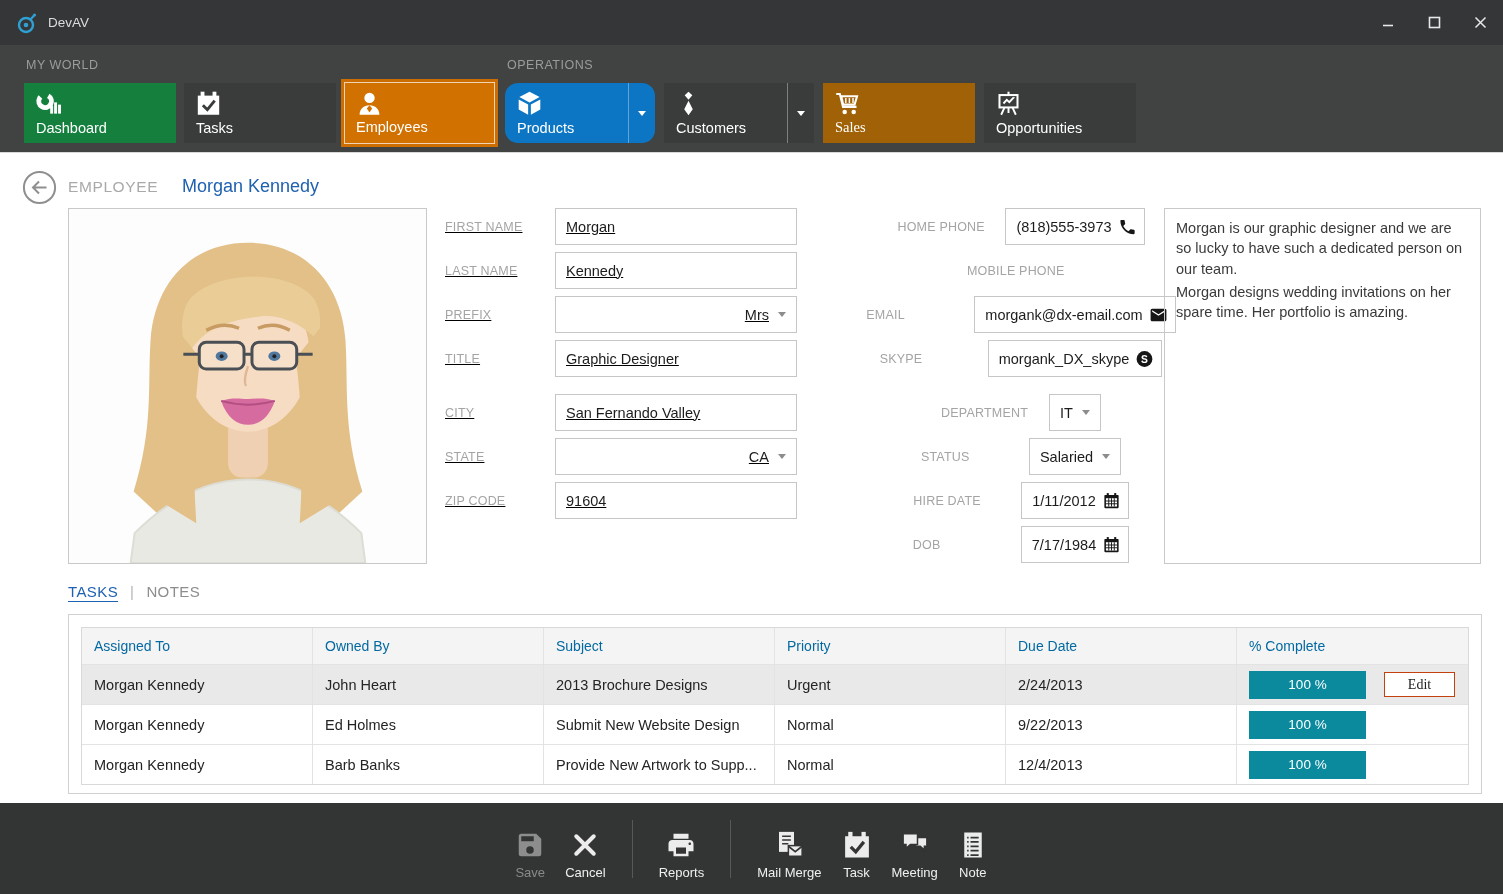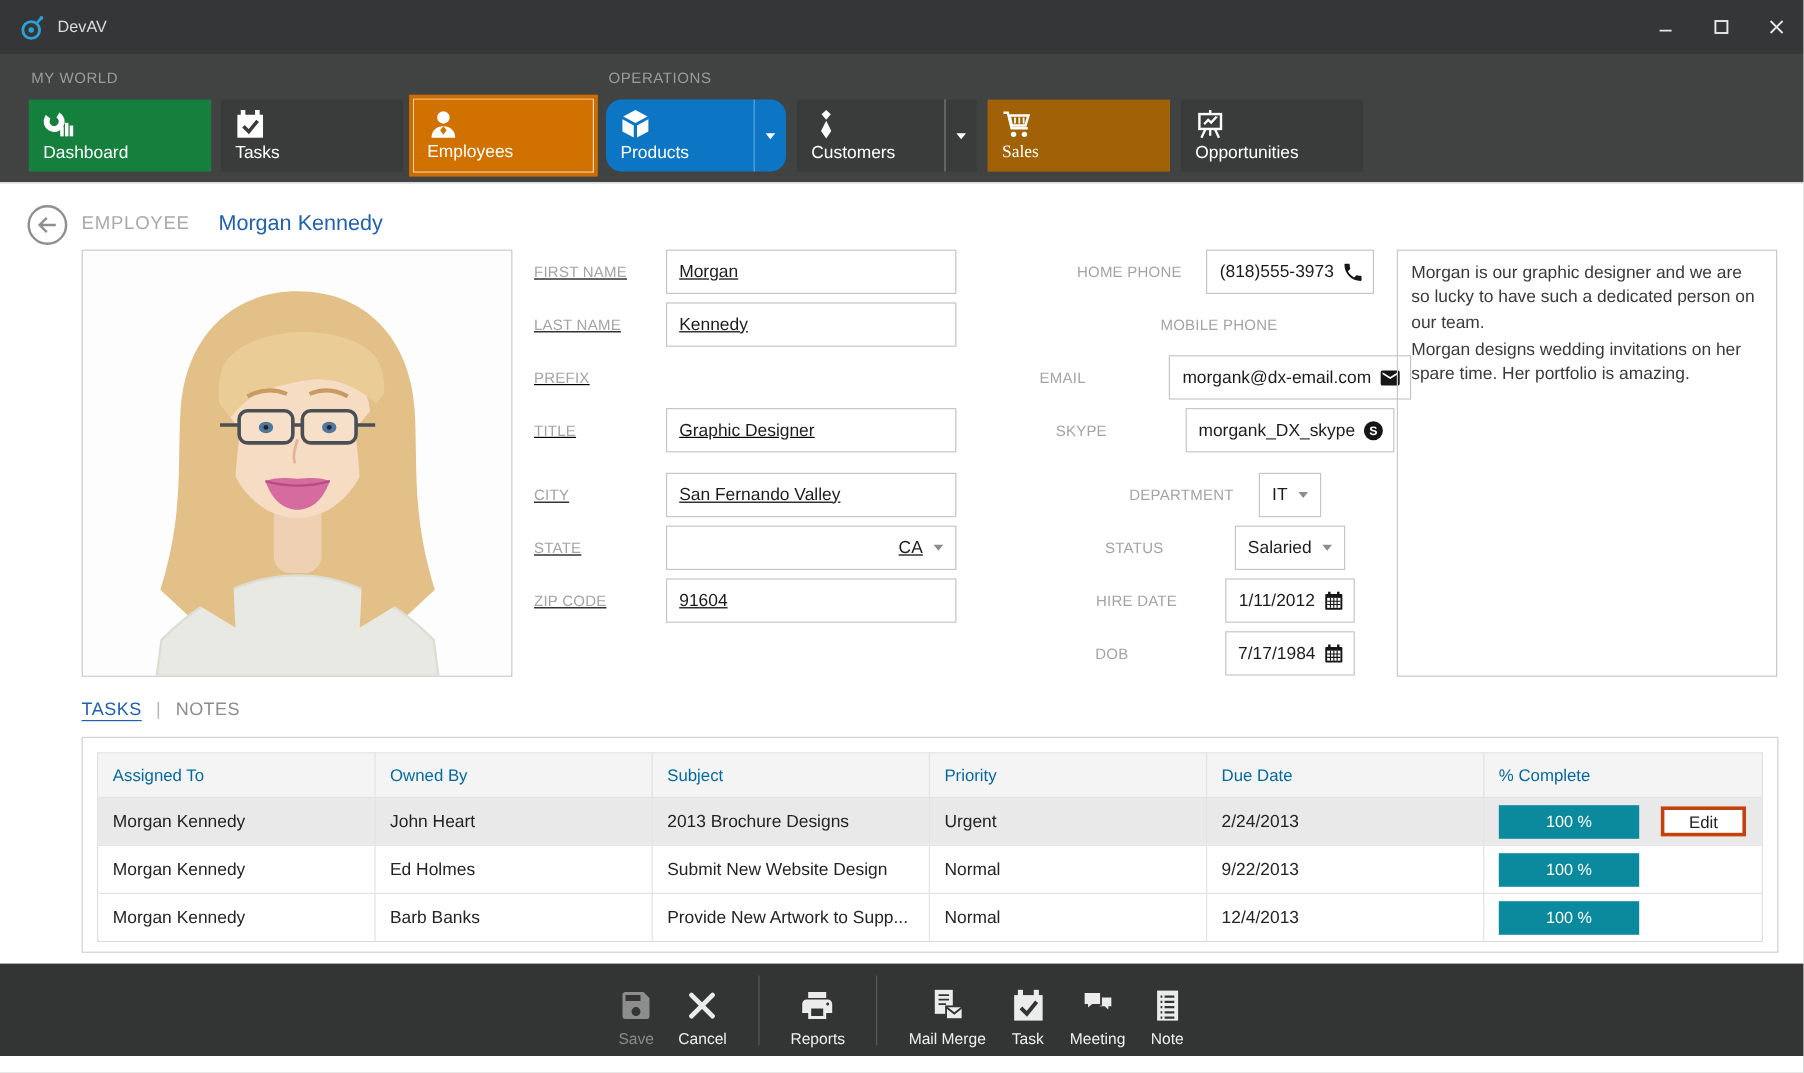--- a/index.html
+++ b/index.html
@@ -70,25 +70,25 @@
   .grid { position:absolute; left:12px; top:12px; width:1388px; border:1px solid #d9d9d9; }
   .grow { display:grid; grid-template-columns:repeat(6,1fr); }
   .ghead { background:#f4f4f4; height:36px; }
   .ghead .gcell { color:#0369a1; font-size:14px; }
   .gbody { height:40px; border-top:1px solid #e3e3e3; background:#fff; }
   .gbody.sel { background:#e9e9e9; }
   .gcell { display:flex; align-items:center; padding-left:12px; font-size:14.5px; color:#242424;
       border-right:1px solid #e3e3e3; overflow:hidden; white-space:nowrap; }
   .gcell:last-child { border-right:none; }
   .pbar { width:117px; height:28px; background:#0b8a9d; color:#fff; font-size:13.5px; display:flex; align-items:center; justify-content:center; }
-  .editbtn { margin-left:18px; width:71px; height:25px; background:#fff; border:3px solid #c2410c; font-size:14px; color:#222;
-      display:flex; align-items:center; justify-content:center; cursor:pointer; font-family:Liberation Sans, sans-serif; }
+  .editbtn { margin-left:18px; width:71px; height:25px; background:#fff; border:1px solid #c2410c; font-size:14px; color:#222;
+      display:flex; align-items:center; justify-content:center; cursor:pointer; font-family:Liberation Serif, serif; }
 
   
-  .bottombar { position:absolute; left:0; top:803px; width:100%; height:77px; background:#333434;
+  .bottombar { position:absolute; left:0; top:803px; width:100%; height:91px; background:#333434;
       display:flex; align-items:center; justify-content:center; }
   .bitem { display:flex; flex-direction:column; align-items:center; justify-content:flex-end; height:62px; margin:0 10px; cursor:pointer; }
   .bitem .bicon { width:30px; height:30px; margin-bottom:5px; }
   .bitem .blabel { font-size:13px; color:#f0f0f0; }
   .bitem.disabled { cursor:default; }
   .bitem.disabled .blabel { color:#8a8a8a; }
   .bsep { width:1px; height:58px; background:#585858; margin:0 16px; }
 </style>
 </head>
 <body>
@@ -244,20 +244,24 @@
           </div>
         </div>
       <div class="frow">
           <span class="flabel">LAST NAME</span>
         <div class="finput">
             <span class="fval">Kennedy</span>
           </div>
         </div>
       <div class="frow">
           <span class="flabel">PREFIX</span>
+        <div class="finput drop">
+            <span class="fval">Mrs</span>
+            <span class="caret" style="border-top-color:#8c8c8c;"></span>
+          </div>
         </div>
       <div class="frow">
           <span class="flabel">TITLE</span>
         <div class="finput">
             <span class="fval">Graphic Designer</span>
           </div>
         </div>
       <div class="frow gap">
           <span class="flabel">CITY</span>
         <div class="finput">

